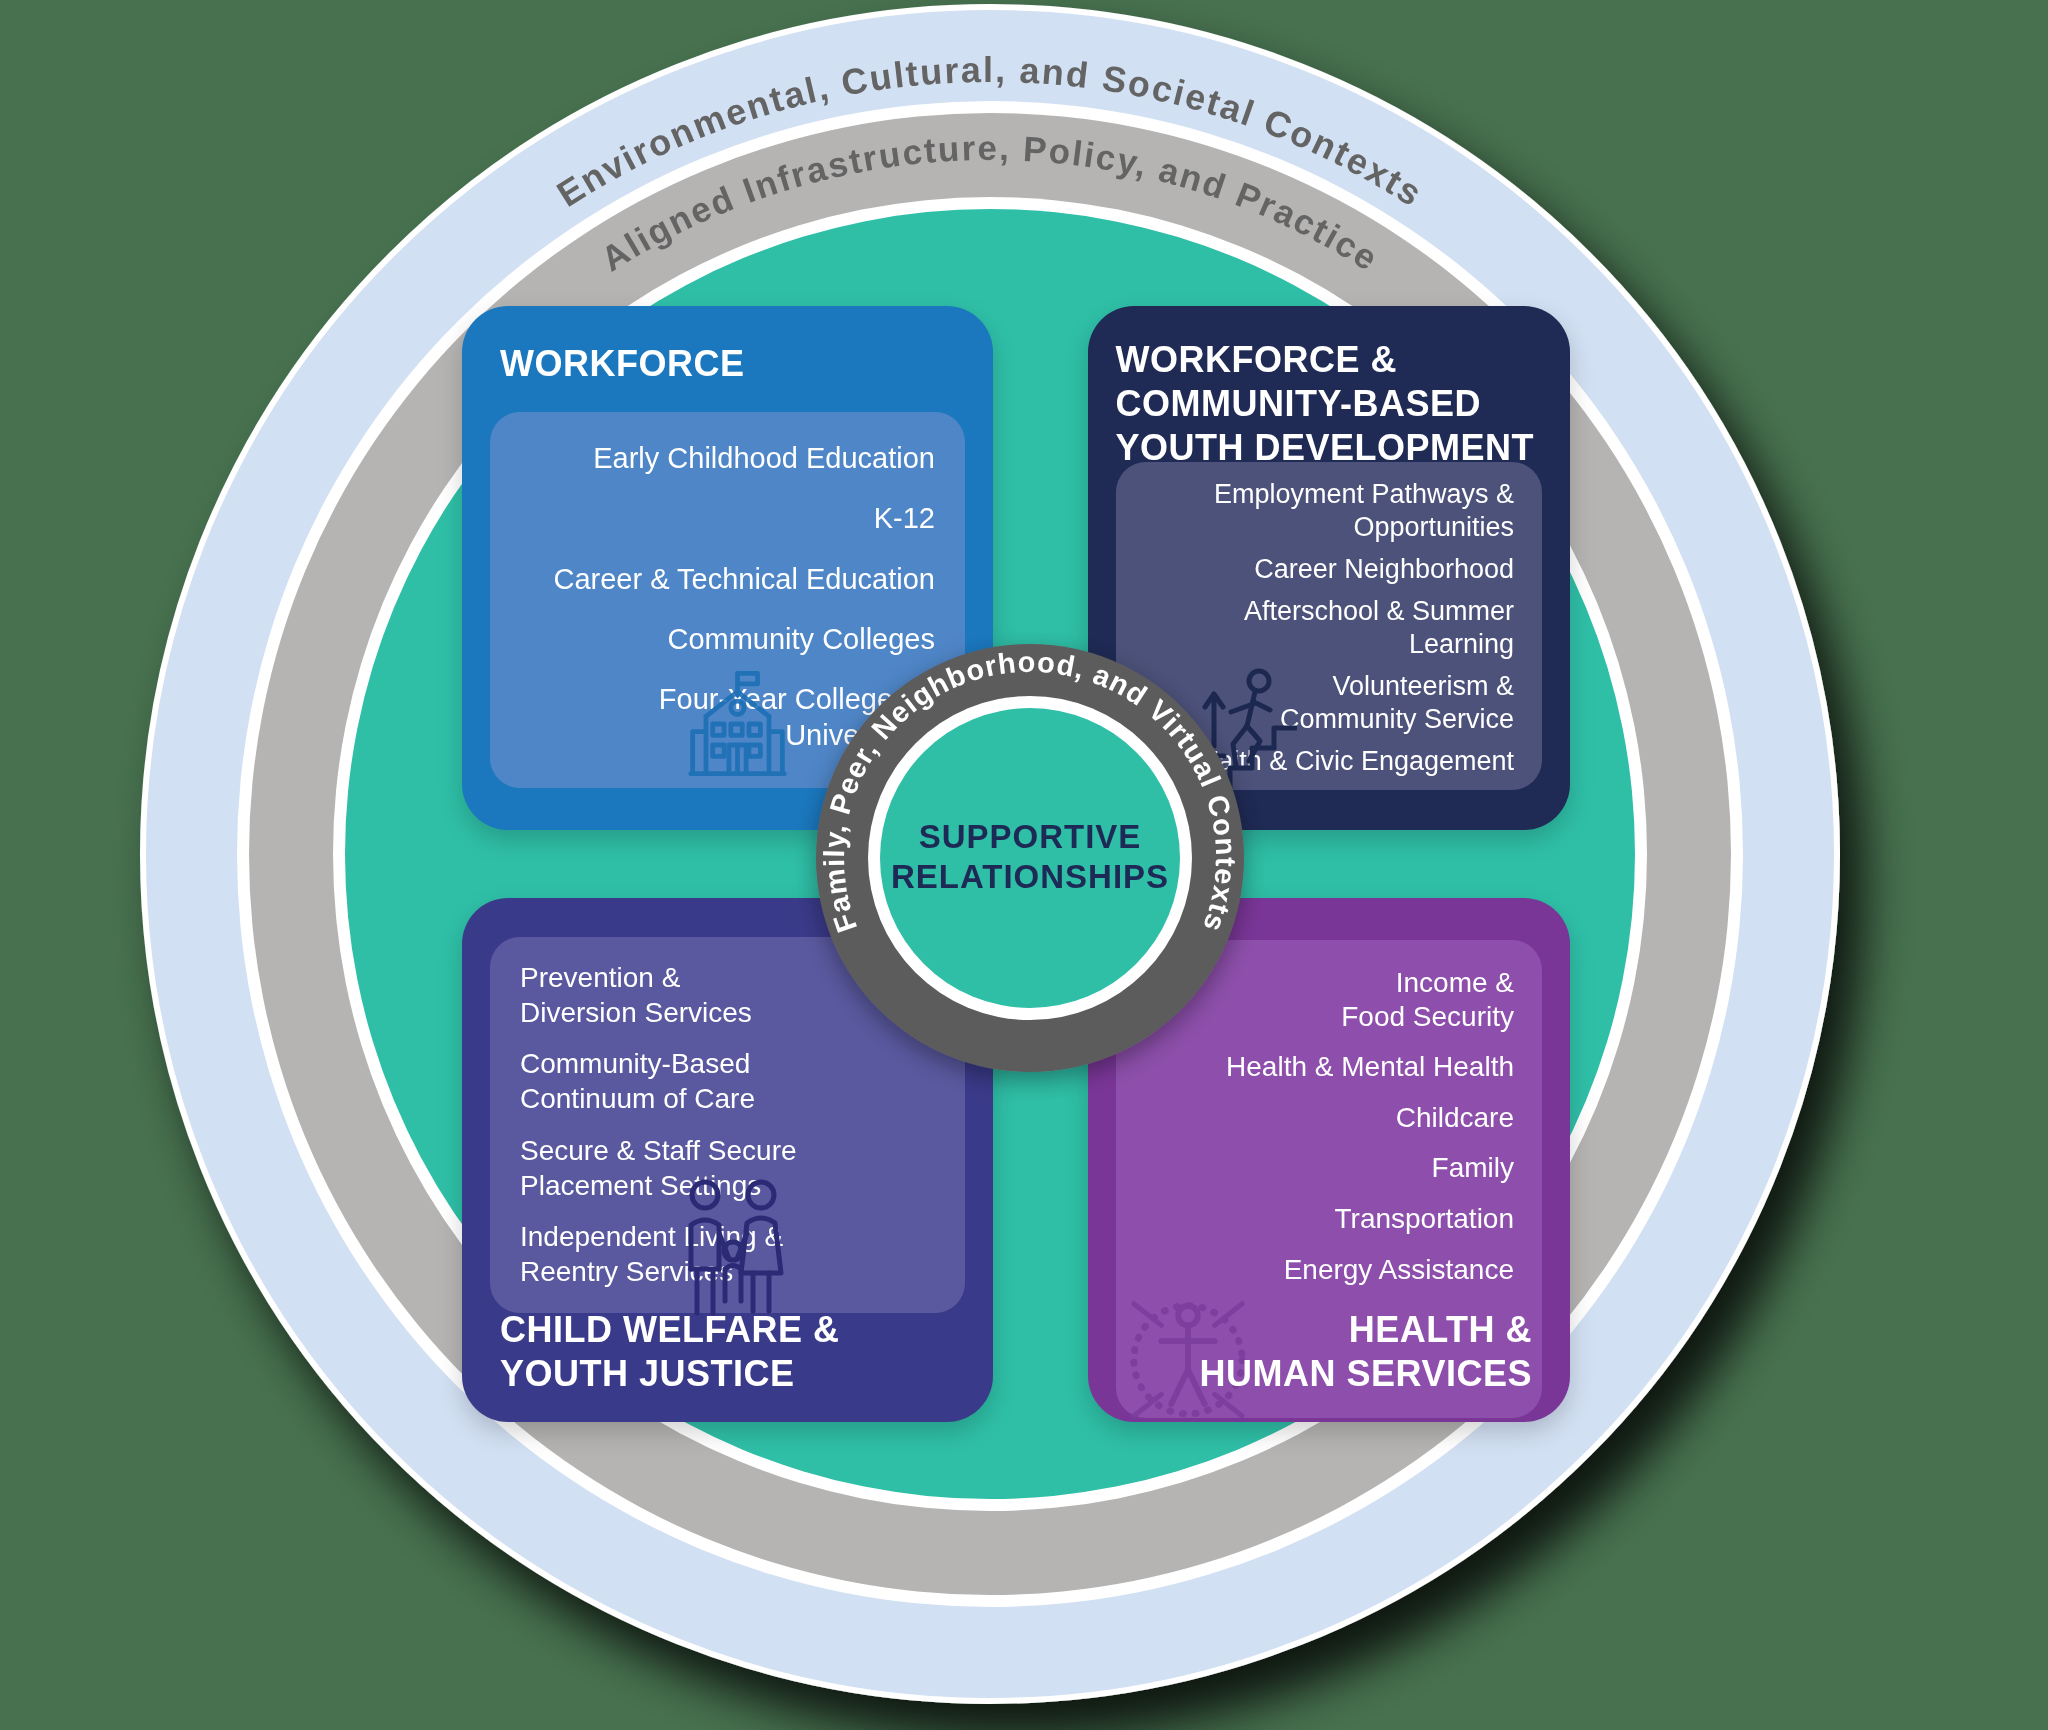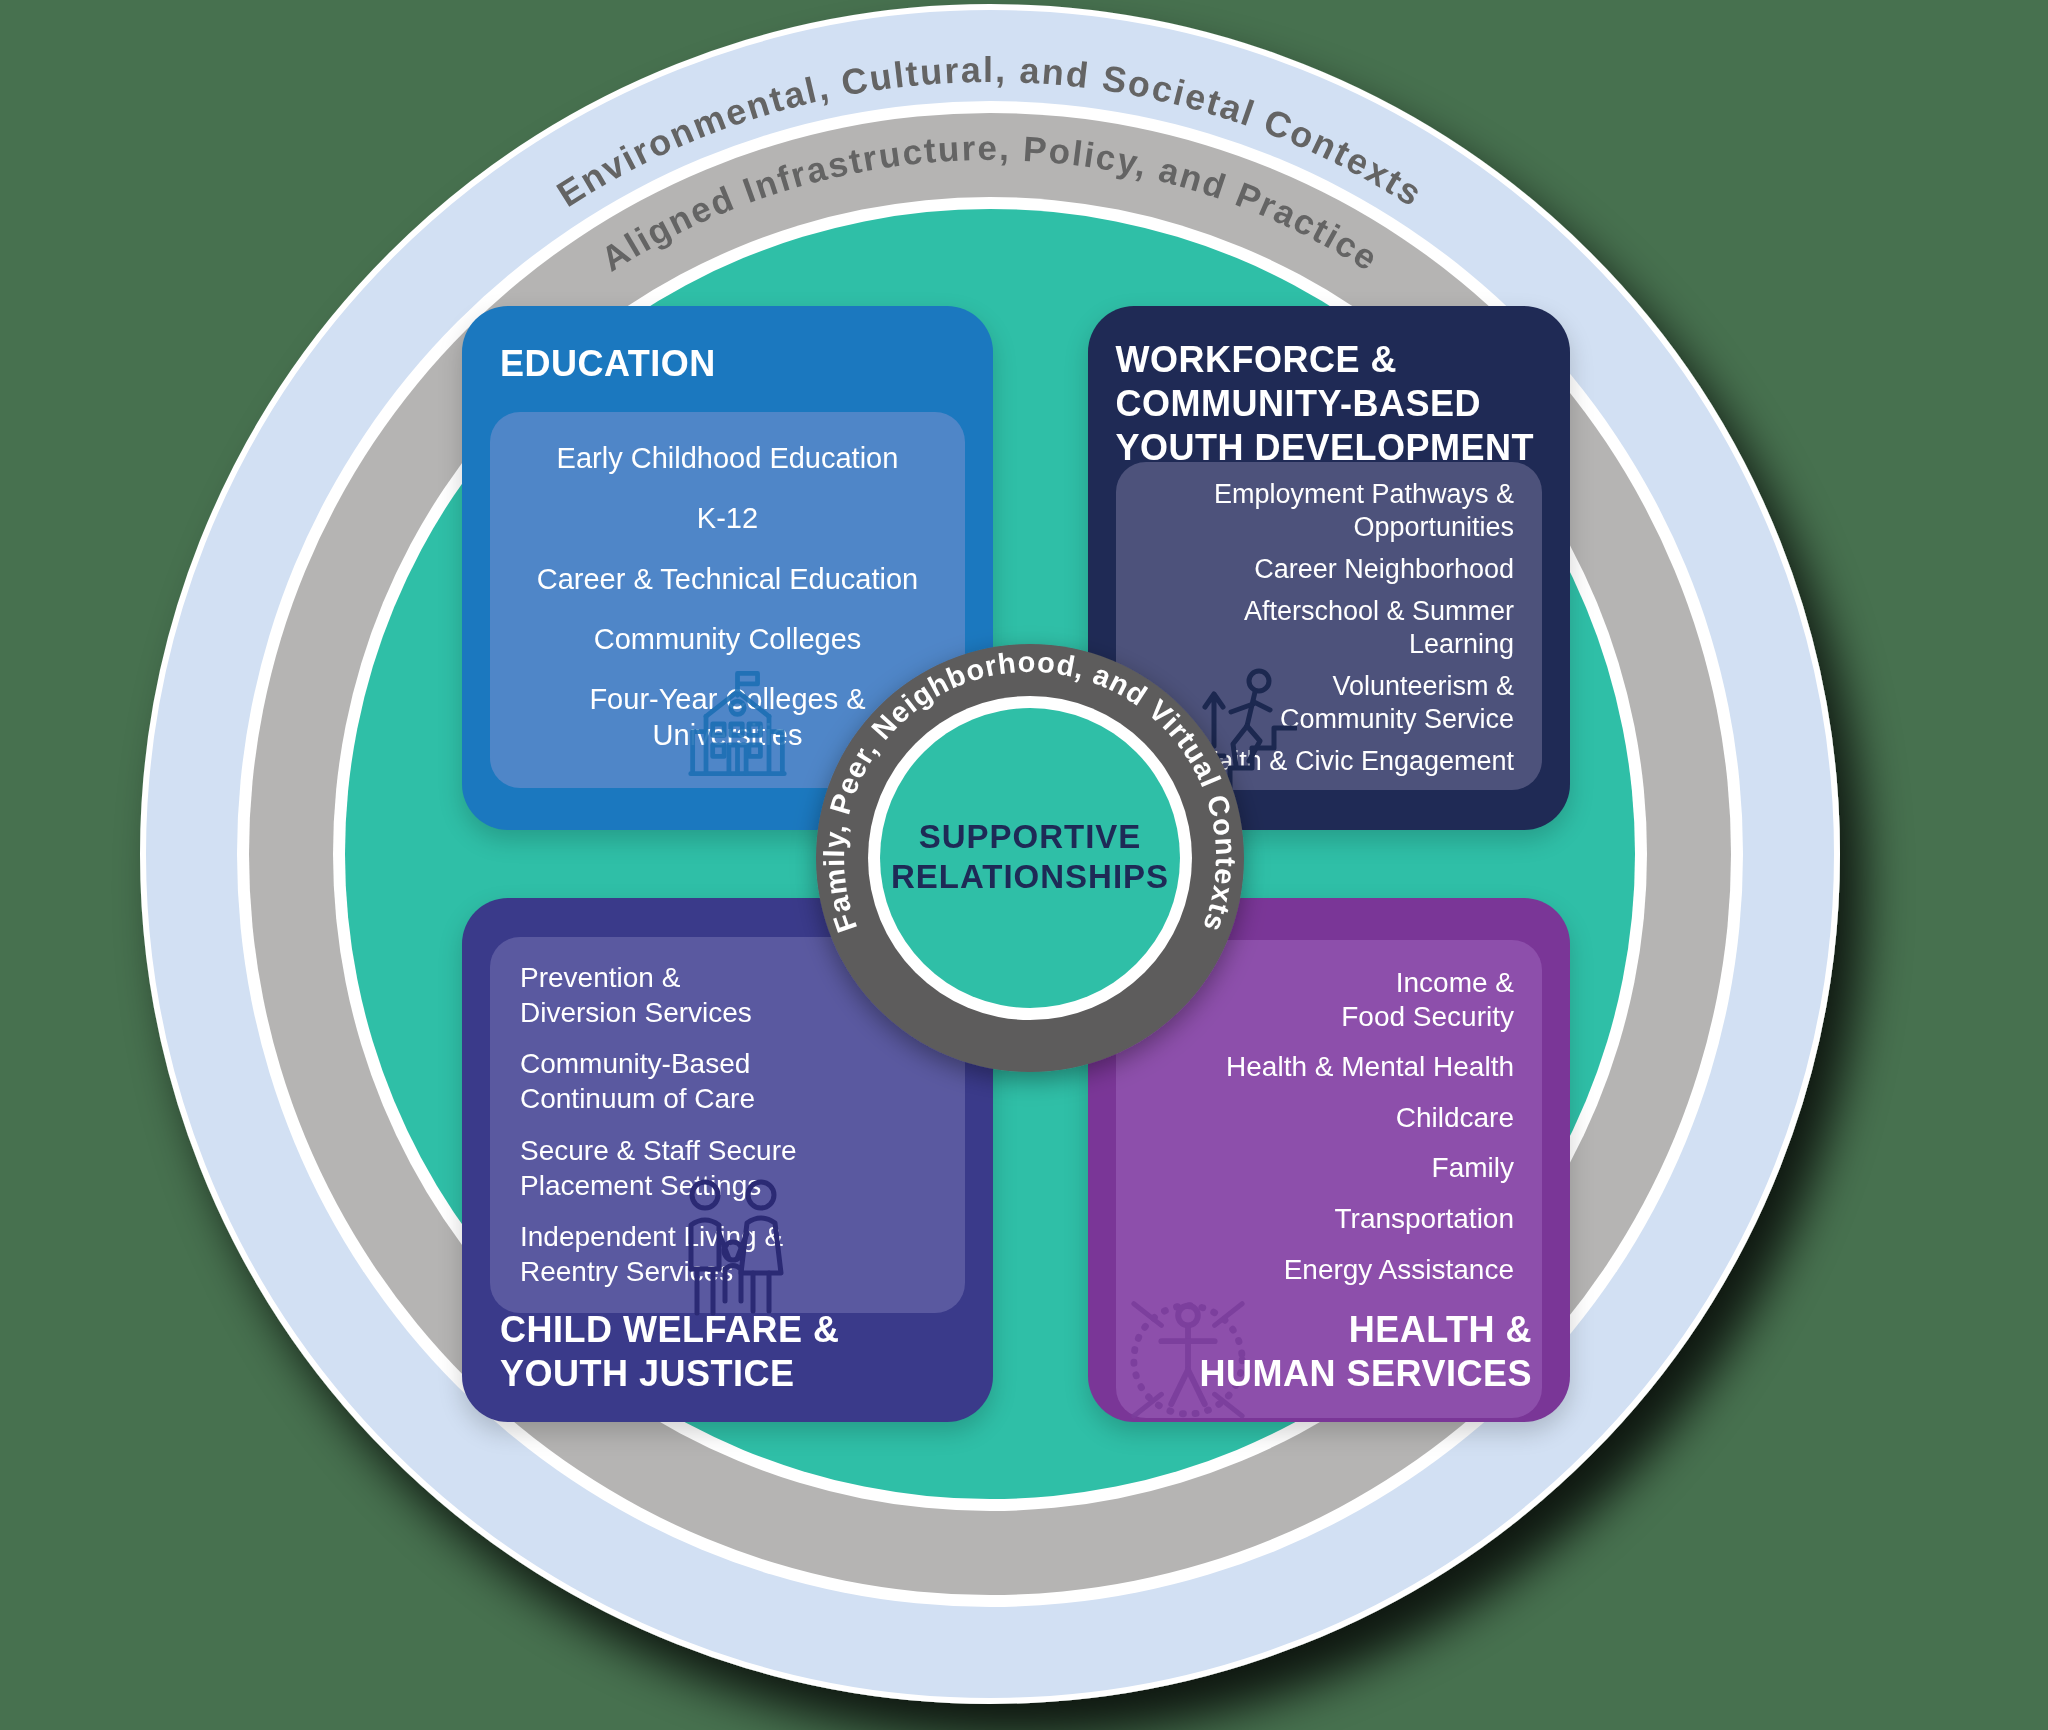--- a/index.html
+++ b/index.html
@@ -17,21 +17,21 @@
 
   .qbox{position:absolute;border-radius:46px;color:#fff;box-shadow:0 10px 24px rgba(0,0,0,0.18);}
   .qbox .title{position:absolute;font-size:36px;font-weight:bold;letter-spacing:.5px;line-height:1.22;white-space:pre-line;}
   .panel{position:absolute;border-radius:30px;}
   .item{white-space:pre-line;color:#fff;}
 
   
   .edu{left:462px;top:306px;width:531px;height:524px;background:#1b78bf;}
   .edu .title{left:38px;top:36px;}
   .edu .panel{left:28px;right:28px;top:106px;bottom:42px;background:#4f86c8;padding:28px 30px;box-sizing:border-box;}
-  .edu .item{font-size:29px;line-height:1.25;margin-bottom:24px;text-align:center;}
+  .edu .item{font-size:29px;line-height:1.25;margin-bottom:24px;text-align:right;}
 
   
   .wf{left:1088px;top:306px;width:482px;height:524px;background:#1f2a55;}
   .wf .title{right:36px;top:32px;text-align:left;}
   .wf .panel{left:28px;right:28px;top:156px;bottom:40px;background:#4d527b;padding:16px 28px;box-sizing:border-box;}
   .wf .item{font-size:27px;line-height:1.22;margin-bottom:9px;text-align:right;}
 
   
   .cw{left:462px;top:898px;width:531px;height:524px;background:#3a3a8a;}
   .cw .title{left:38px;bottom:26px;}
@@ -71,21 +71,21 @@
 
     <text class="ring-text outer" text-anchor="middle">
       <textPath href="#arcOuter" xlink:href="#arcOuter" startOffset="50%">Environmental, Cultural, and Societal Contexts</textPath>
     </text>
     <text class="ring-text infra" text-anchor="middle">
       <textPath href="#arcInfra" xlink:href="#arcInfra" startOffset="50%">Aligned Infrastructure, Policy, and Practice</textPath>
     </text>
   </svg>
 
   <div class="qbox edu">
-    <div class="title">EDUCATION</div>
+    <div class="title">WORKFORCE</div>
     <div class="panel">
       <div class="item">Early Childhood Education</div>
       <div class="item">K-12</div>
       <div class="item">Career &amp; Technical Education</div>
       <div class="item">Community Colleges</div>
       <div class="item">Four-Year Colleges &amp;
 Universities</div>
       <svg class="corner-icon" style="left:195px;bottom:4px;" width="105" height="120" viewBox="0 0 110 120" aria-hidden="true">
         <g class="icon-stroke" stroke="#1d6fb5" stroke-width="5" opacity="0.9">
           <path d="M55 30 V7 H76 V18 H55"></path>

